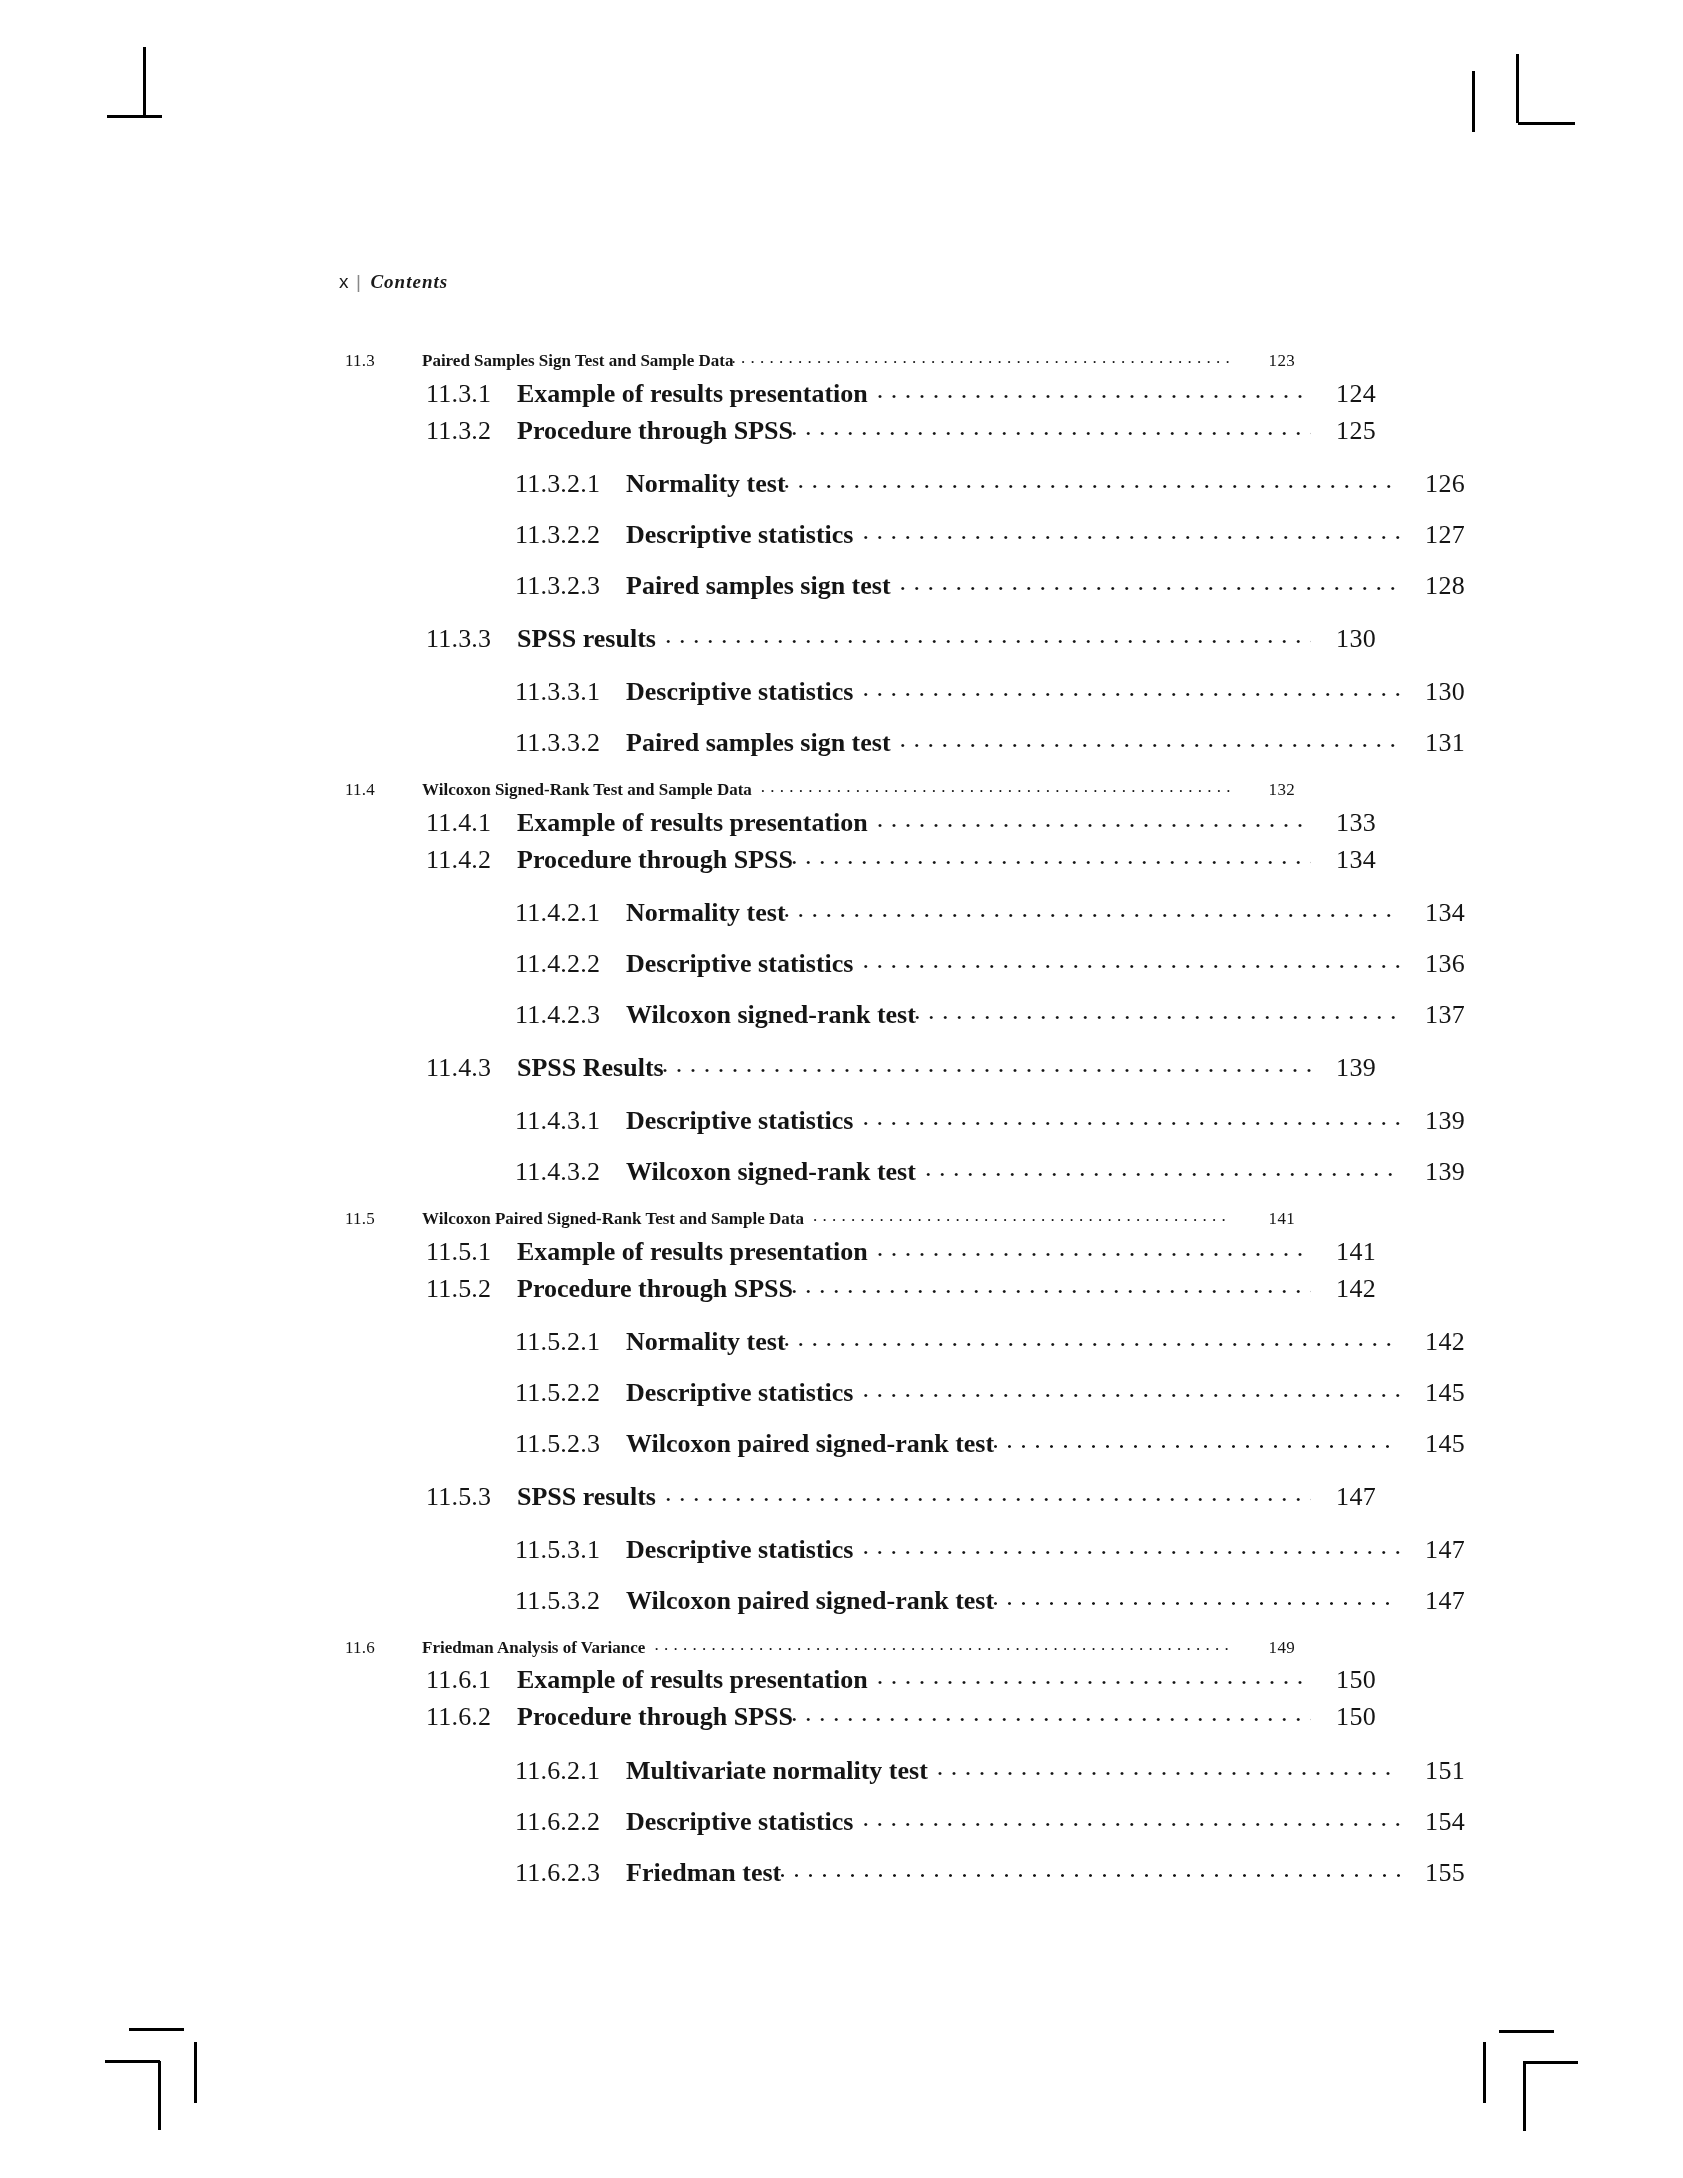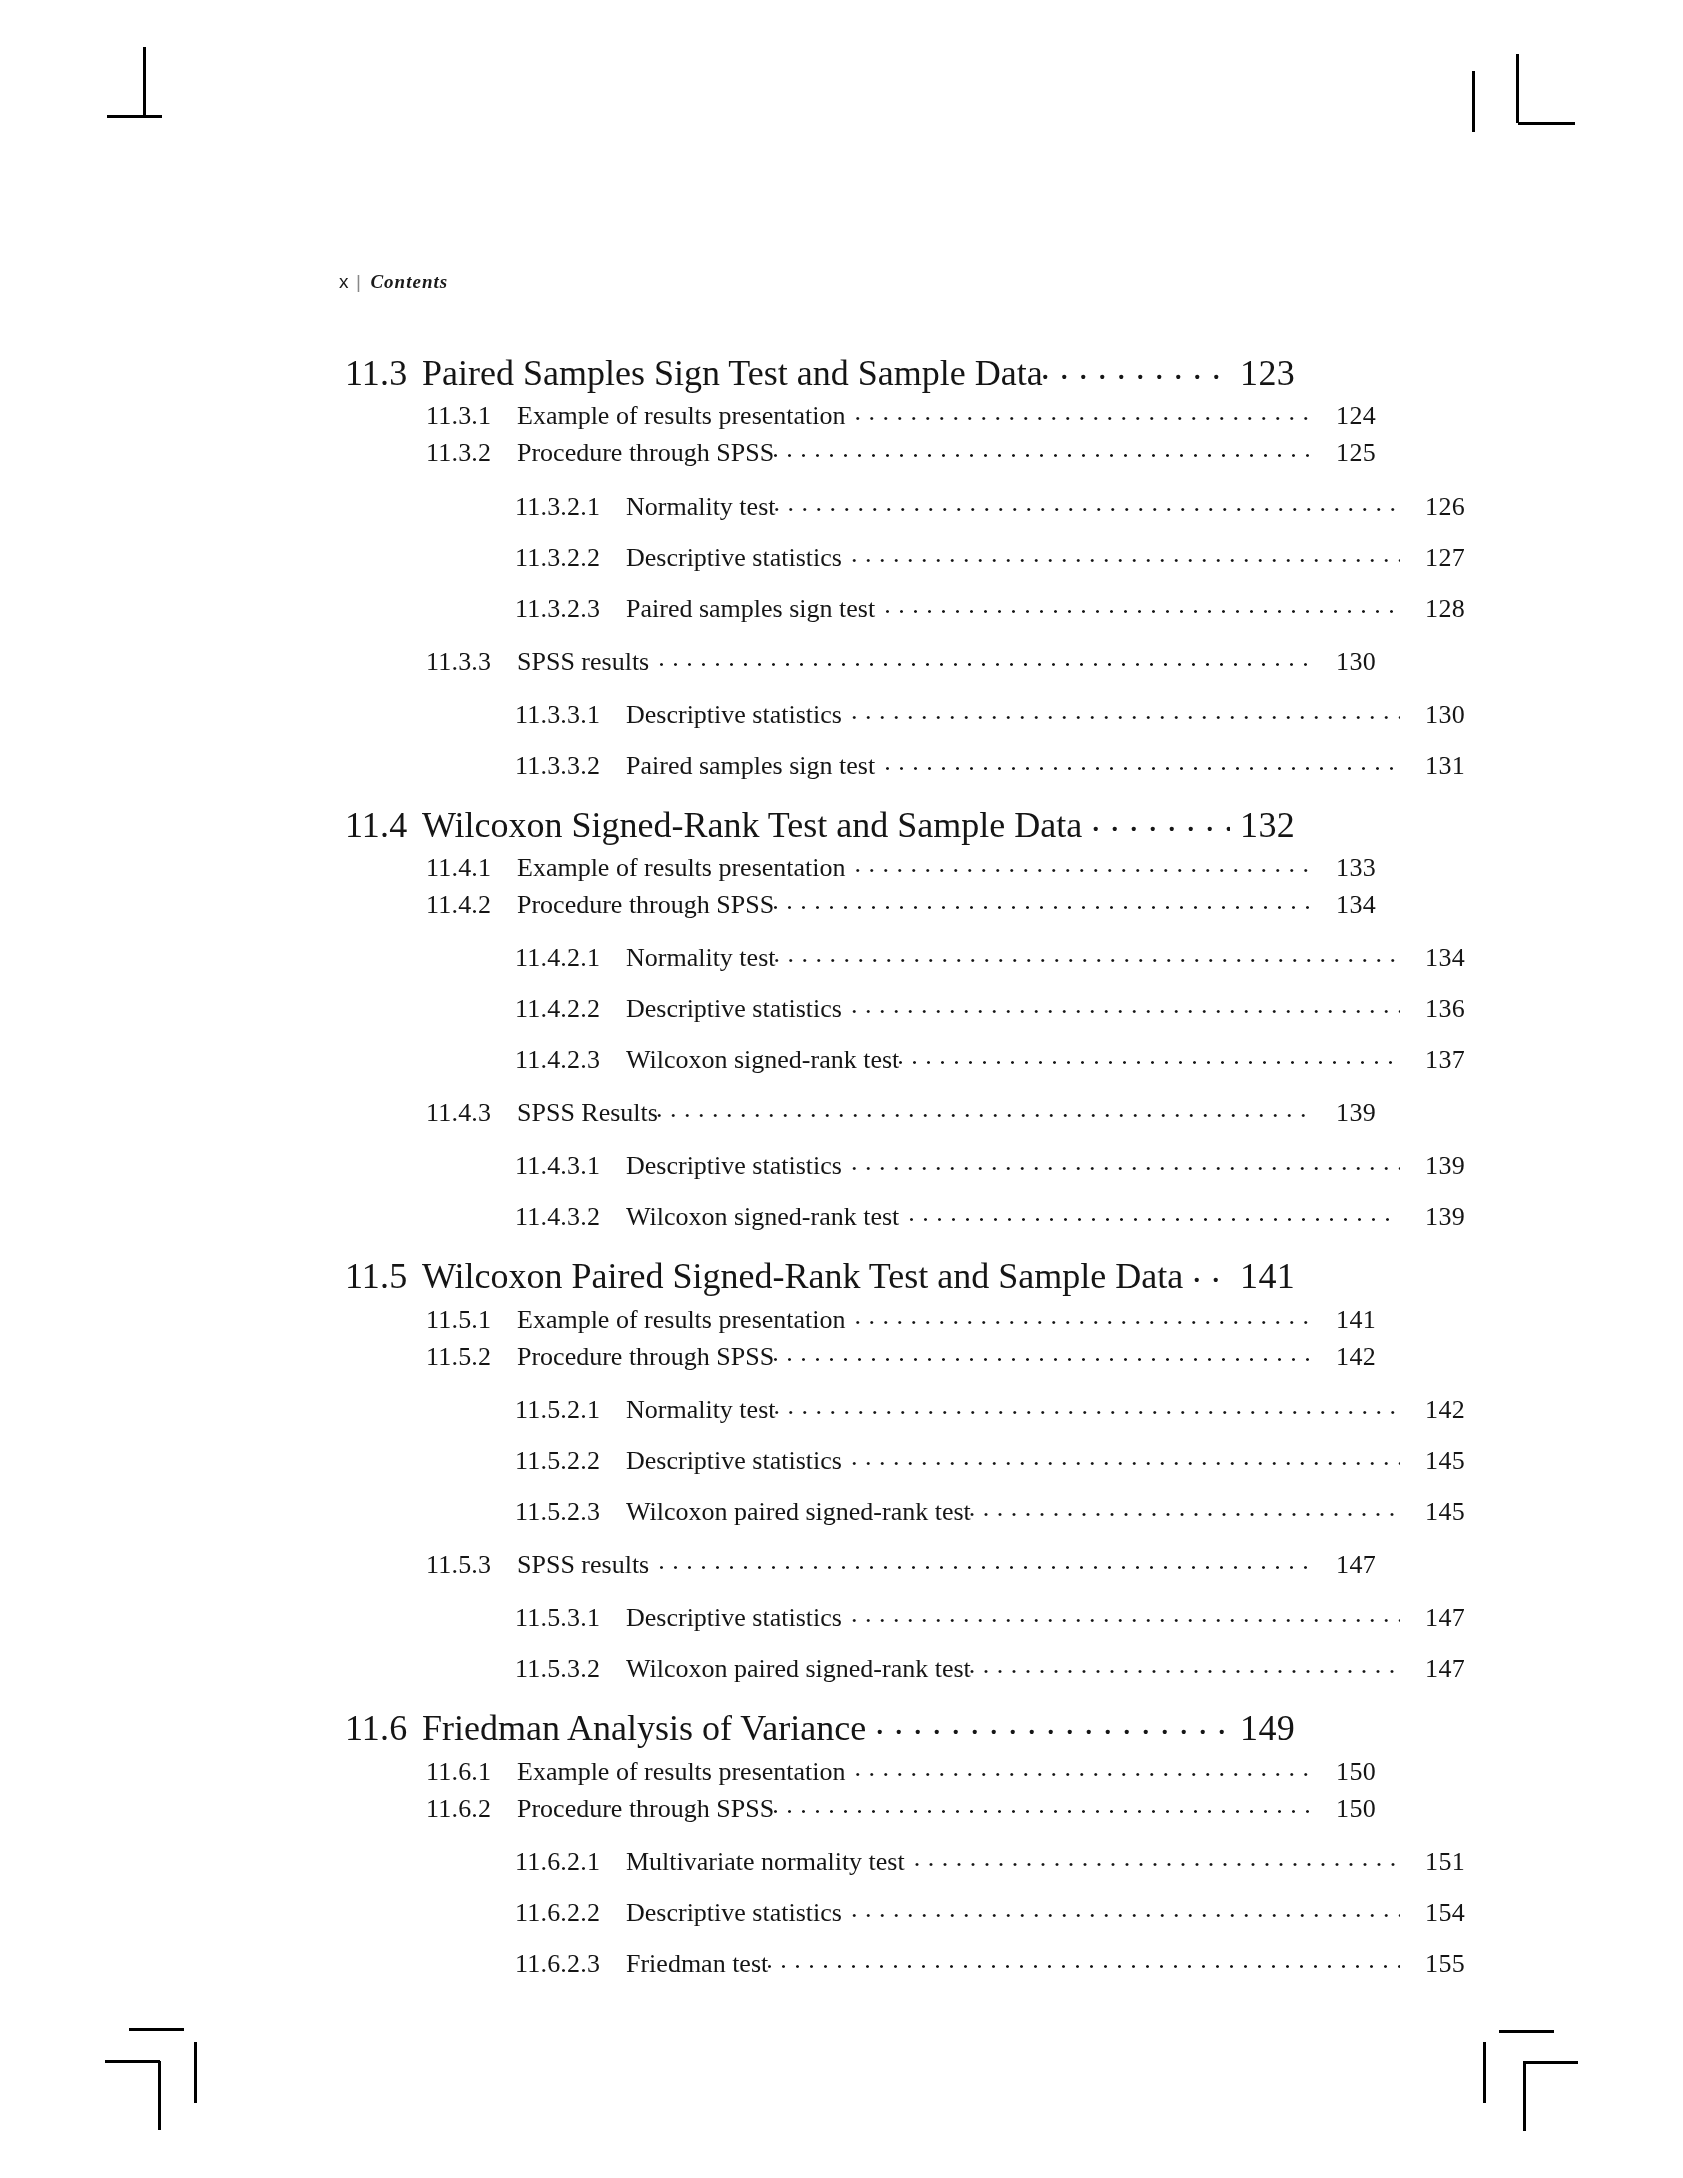--- a/index.html
+++ b/index.html
@@ -63,21 +63,21 @@
     position: absolute;
     left: 337px;
     top: 327px;
     width: 950px;
   }
 
   .toc-entry {
     display: flex;
     align-items: baseline;
     width: 100%;
-    font-size: 36px;
+    font-size: 17px;
     line-height: 1.04;
     white-space: nowrap;
   }
 
   
   .lvl1 { margin-left: 8px;   margin-top: 22px; }
   .lvl2 { margin-left: 89px;  margin-top: 6px;  font-size: 26px; }
   .lvl3 { margin-left: 178px; margin-top: 20px;  font-size: 26px; }
   .gap-before { margin-top: 22px; }
 
@@ -85,20 +85,21 @@
     flex: 0 0 auto;
     letter-spacing: 0.2px;
   }
   .lvl1 .num { min-width: 63px; }
   .lvl2 .num { min-width: 77px; }
   .lvl3 .num { min-width: 99px; }
 
   .title {
     flex: 0 0 auto;
     padding-left: 14px;
+    font-weight: bold;
   }
   .lvl3 .title { padding-left: 12px; }
 
   .leader {
     flex: 1 1 auto;
     overflow: hidden;
     height: 1em;
     position: relative;
     margin: 0 2px;
   }

